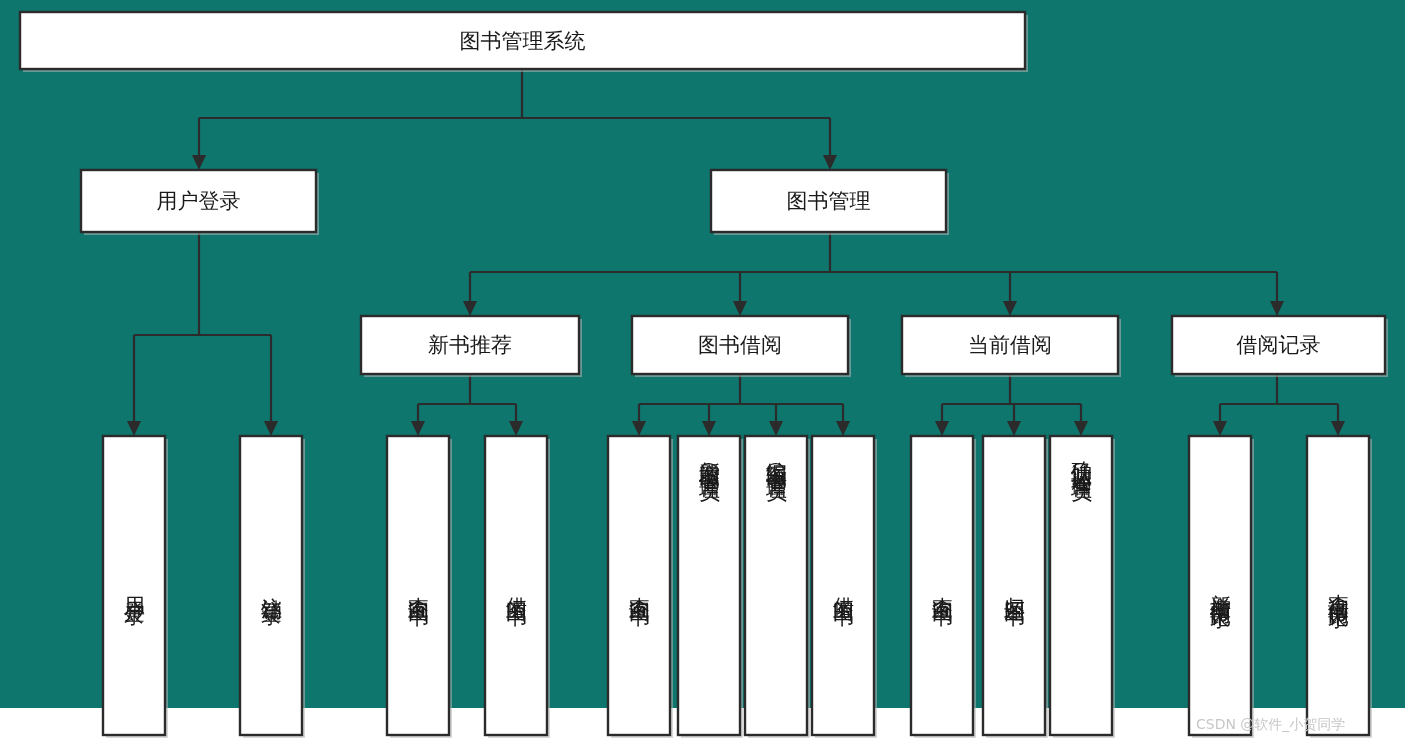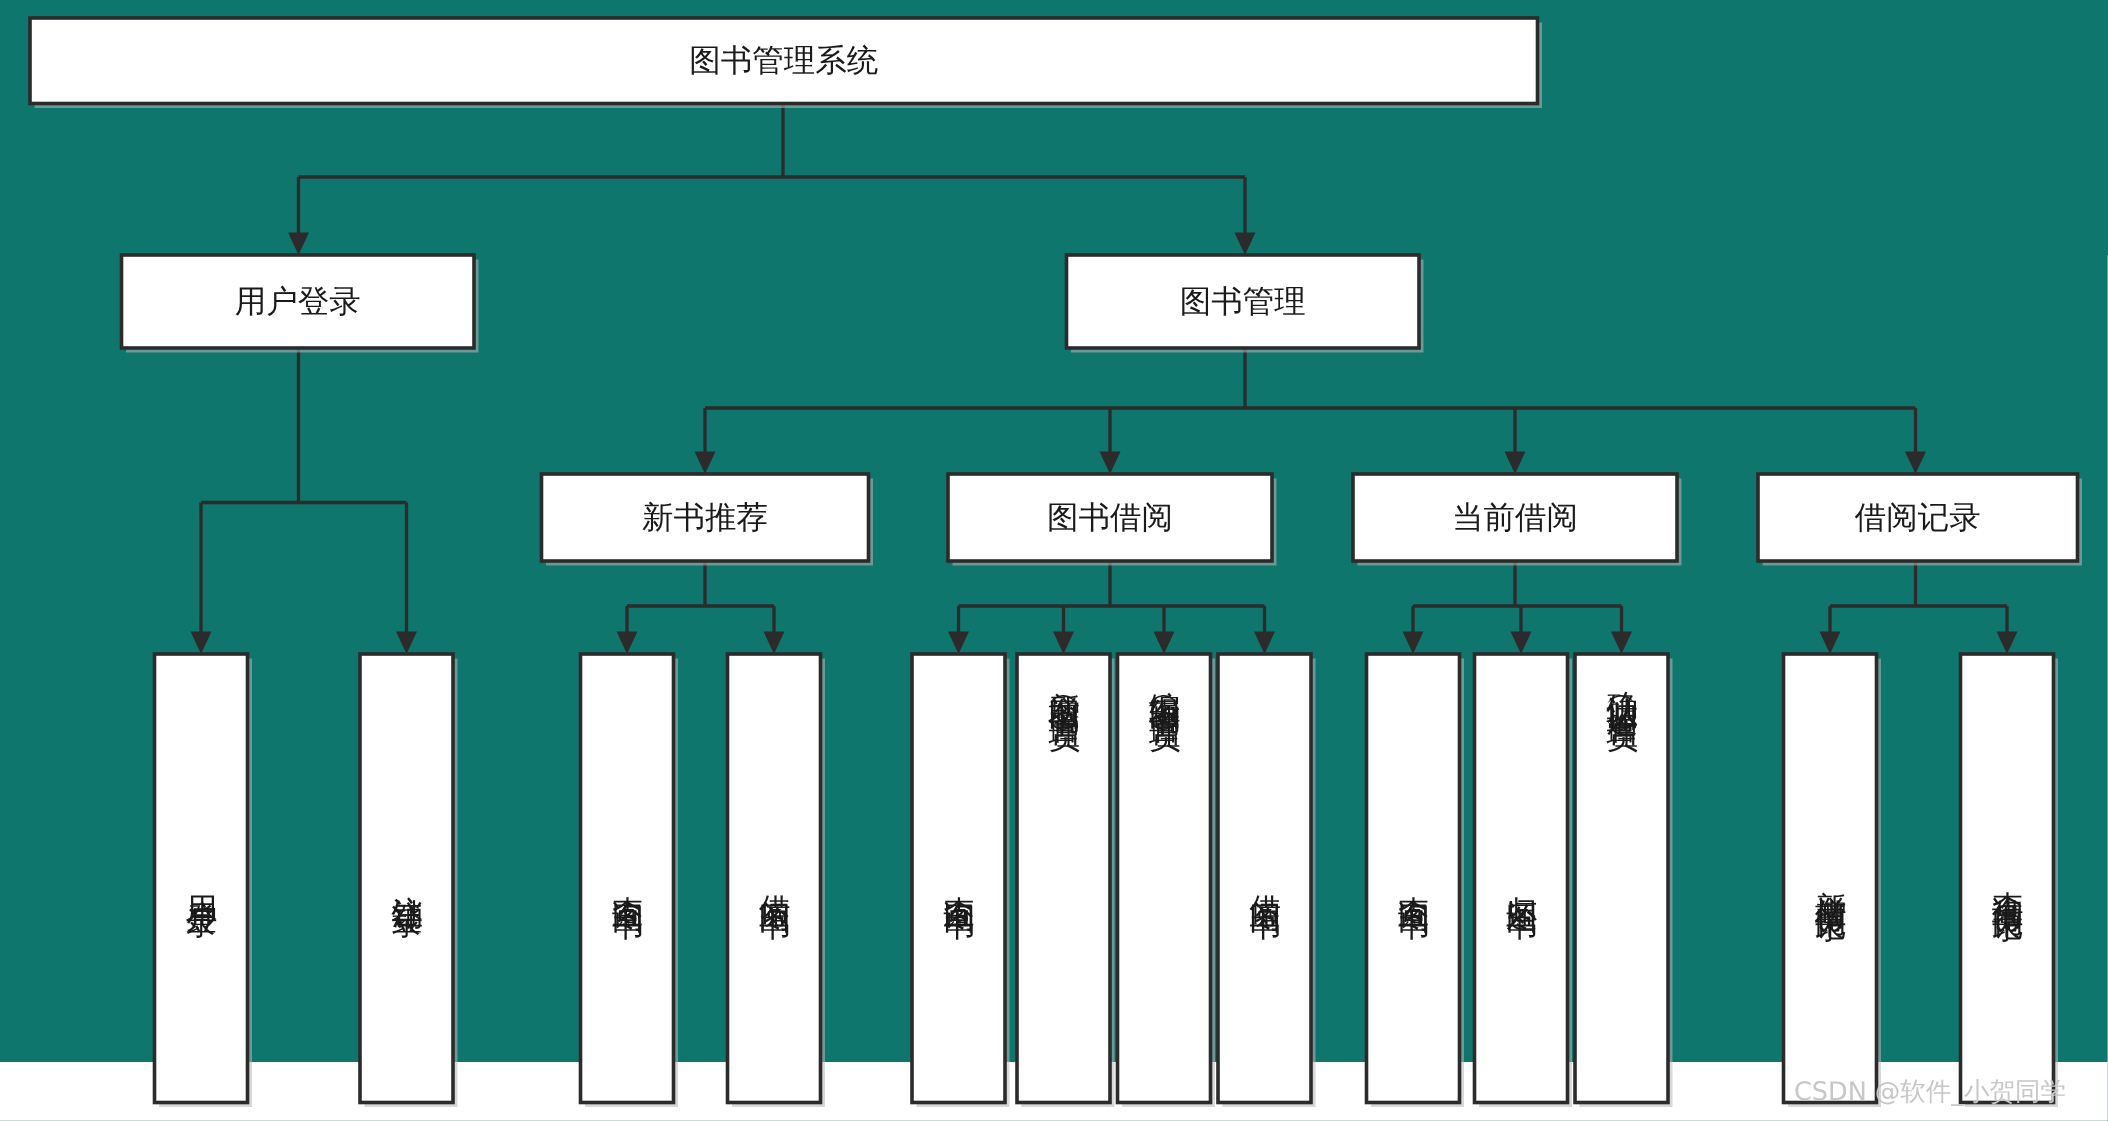--- a/index.html
+++ b/index.html
@@ -71,21 +71,21 @@
   .leaf-wrap {
     position: absolute;
     display: flex;
     justify-content: center;
   }
   .leaf-wrap.align-middle { align-items: center; }
   .leaf-wrap.align-top { align-items: flex-start; }
   .watermark {
     position: absolute;
     font-family: "DejaVu Sans", "Liberation Sans", sans-serif;
-    font-size: 17px;
+    font-size: 14px;
     color: #c7c7c7;
     white-space: nowrap;
     user-select: none;
     pointer-events: none;
   }
 </style>
 </head>
 <body>
 
 <div id="diagram-root">

